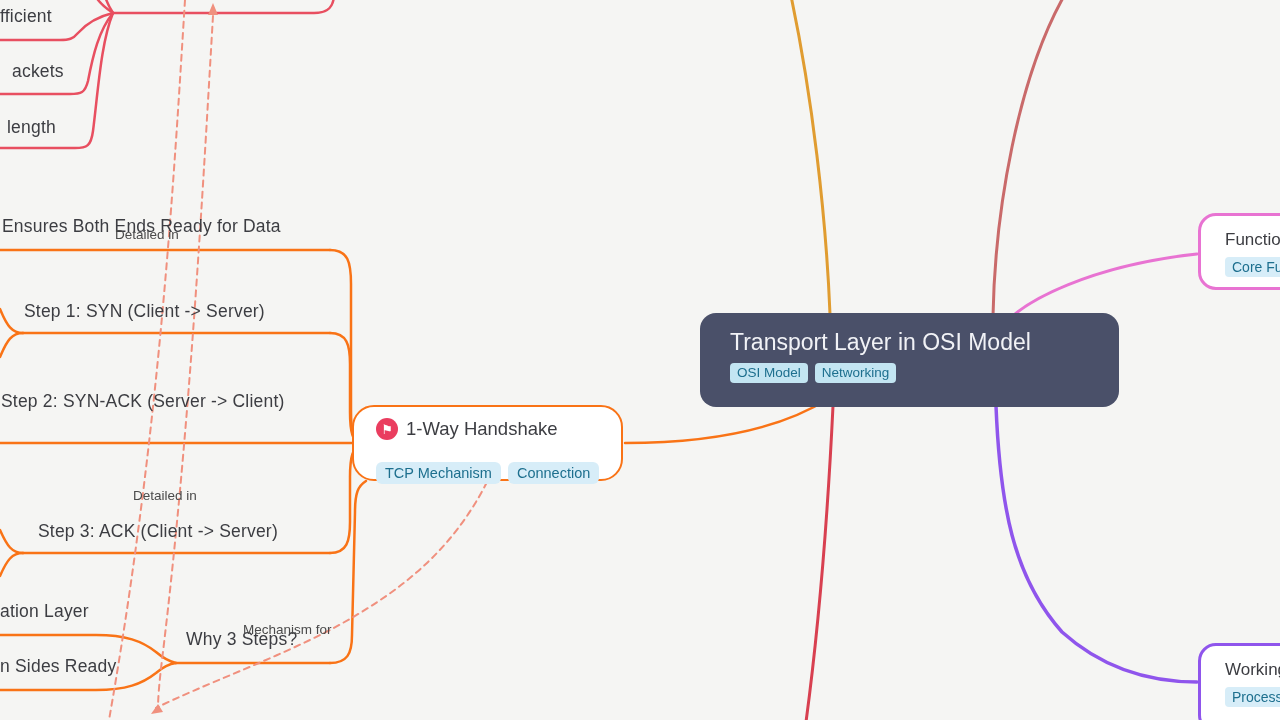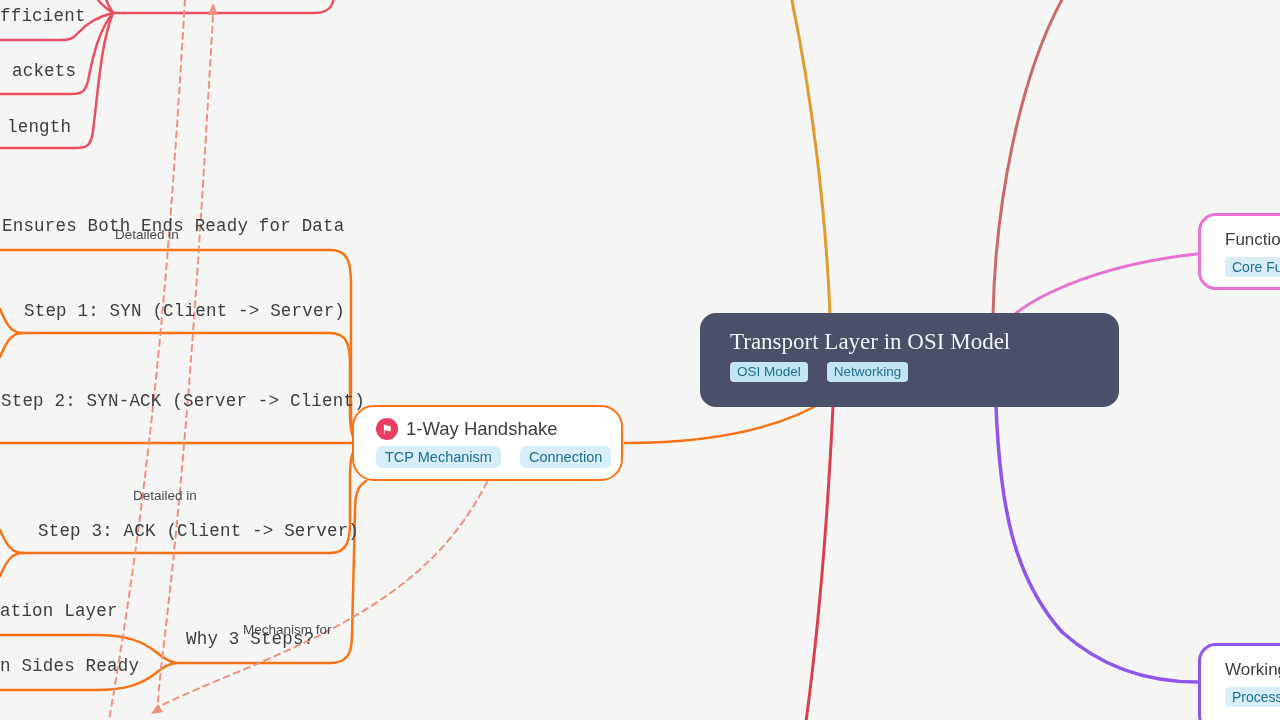--- a/index.html
+++ b/index.html
@@ -4,53 +4,53 @@
 <style>
   html,body{margin:0;padding:0;}
   body{
     width:1280px;height:720px;position:relative;overflow:hidden;
     background:#f5f5f3;
     font-family:"Liberation Sans", sans-serif;
   }
   svg.edges{position:absolute;left:0;top:0;z-index:0;}
   .branch-label{
     position:absolute;z-index:2;white-space:nowrap;
-    font-size:17.5px;color:#3c3d42;letter-spacing:.2px;font-family:Liberation Mono, monospace;
+    font-size:17.5px;color:#3c3d42;letter-spacing:.2px;
   }
   .assoc-label{
     position:absolute;z-index:3;white-space:nowrap;
     font-size:13.5px;color:#4a4a4a;
   }
   .node{position:absolute;z-index:4;box-sizing:border-box;background:#ffffff;}
   .central{
     left:700px;top:313px;width:419px;height:94px;
     background:#4a5069;border-radius:16px;
     padding:16px 0 0 30px;
   }
-  .central .title{font-size:23px;color:#f1f2f6;font-family:Liberation Serif, serif;}
-  .tag-row{display:flex;gap:19px;margin-top:7px;}
+  .central .title{font-size:23px;color:#f1f2f6;}
+  .tag-row{display:flex;gap:7px;margin-top:7px;}
   .tag{
     display:inline-block;border-radius:4px;
     background:#c3e5f2;color:#1d6f8e;
     font-size:13.5px;padding:2px 7px;line-height:16px;
   }
   .hs{
     left:352px;top:405px;width:271px;height:76px;
     border:2.5px solid #f97316;border-radius:22px;
     padding:11px 0 0 22px;
   }
   .hs .head{display:flex;align-items:center;gap:8px;}
   .flag{
     width:22px;height:22px;border-radius:50%;
     background:#ea3d5f;color:#ffffff;font-size:13px;
     display:flex;align-items:center;justify-content:center;flex:0 0 auto;
   }
   .hs .title{font-size:18.5px;color:#3c3d42;}
   .hs .tag{font-size:14.5px;padding:3px 9px;border-radius:6px;background:#d7edf8;}
-  .hs .tag-row{margin-top:6px;}
+  .hs .tag-row{margin-top:22px;}
   .rightnode{
     width:120px;padding:14px 0 0 24px;
   }
   .fn{left:1198px;top:213px;height:77px;border:3px solid #e873d2;border-radius:18px;}
   .wk{left:1198px;top:643px;height:90px;border:3px solid #8f55ec;border-radius:18px;}
   .rightnode .title{font-size:17px;color:#3c3d42;white-space:nowrap;}
   .rightnode .tag{font-size:14px;white-space:nowrap;background:#d7edf8;margin-top:7px;}
 </style>
 </head>
 <body style="background: rgb(245, 245, 243);">

